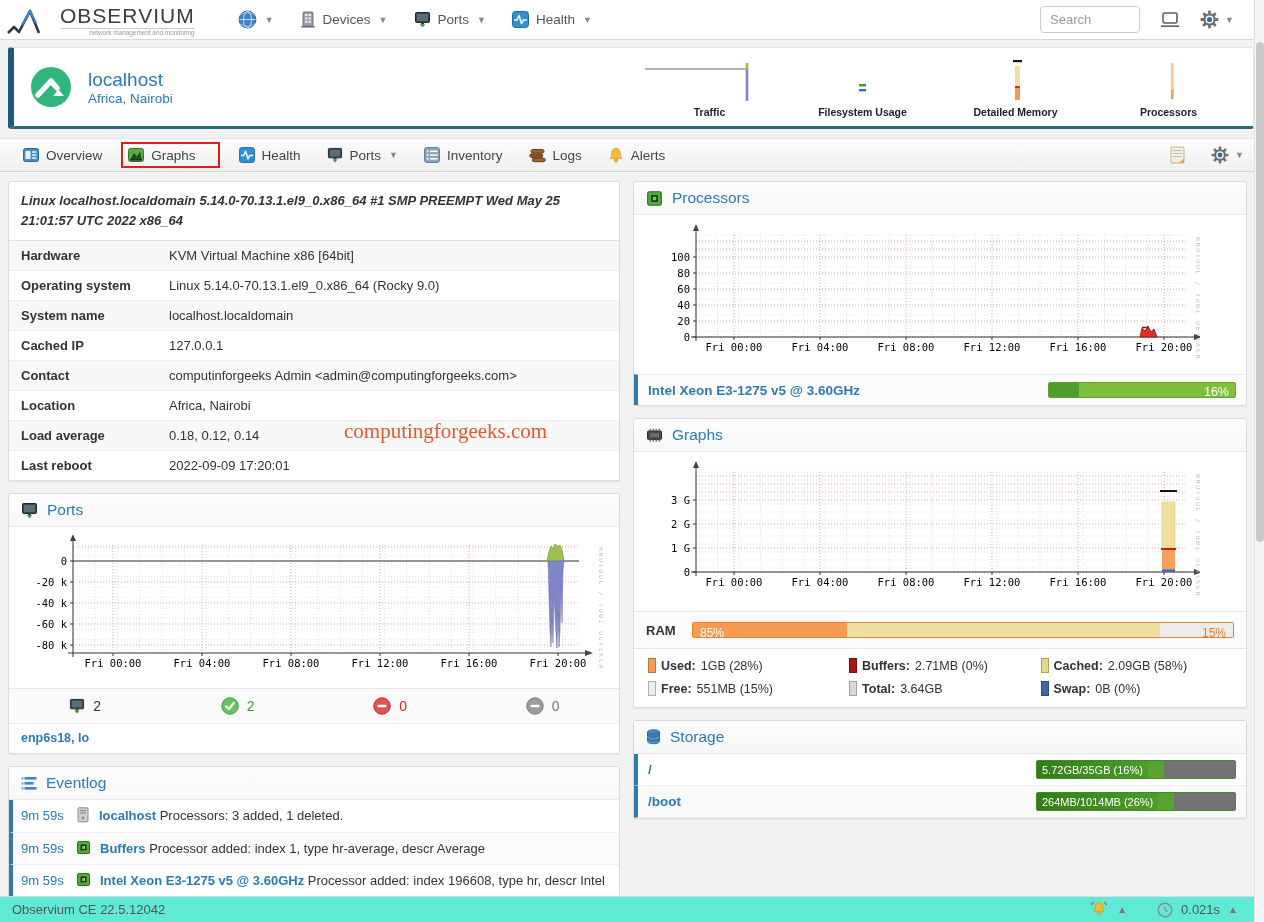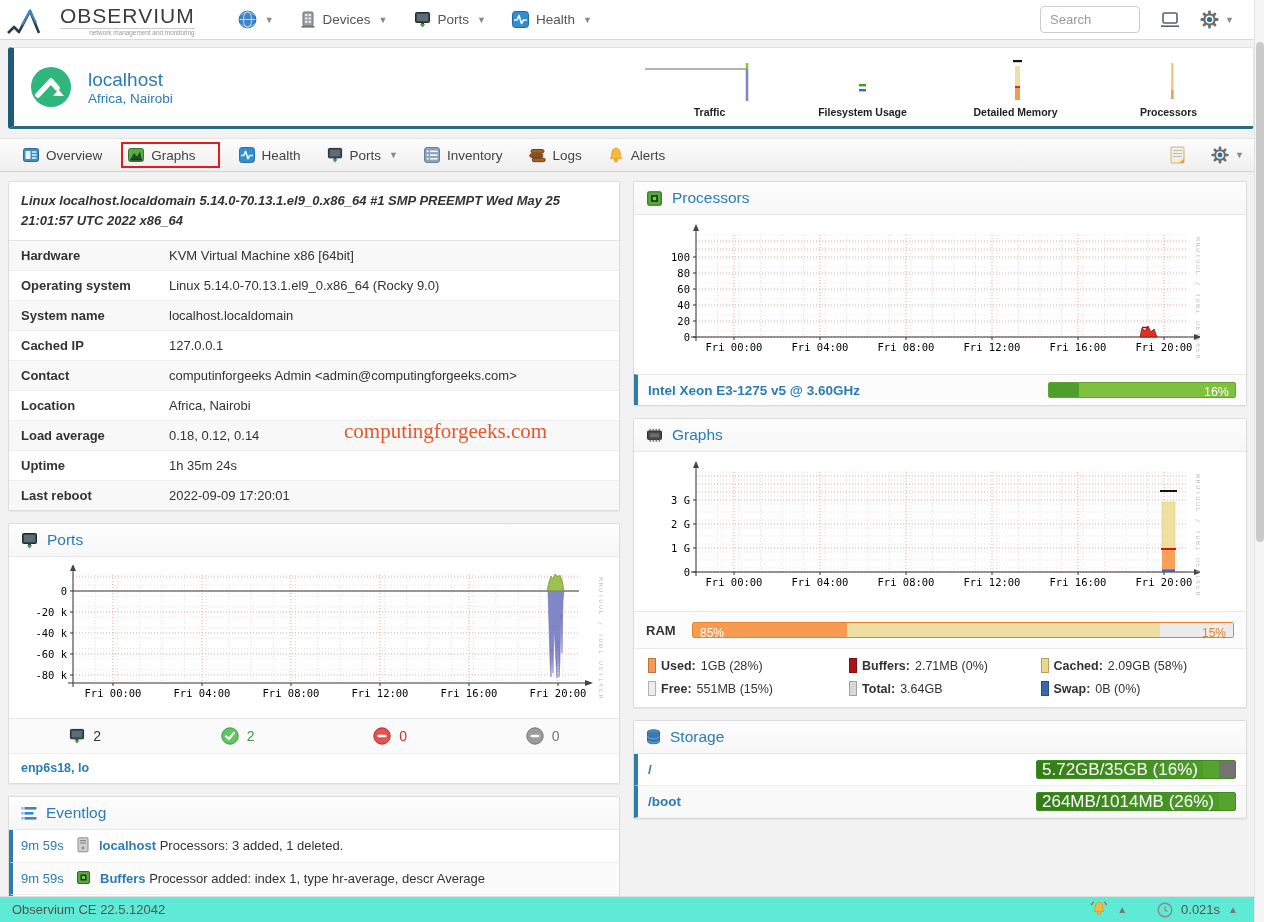--- a/index.html
+++ b/index.html
@@ -93,21 +93,21 @@
   .seg-free { background:#ececec; color:#e8822c; text-align:right; padding-right:7px; flex:1; }
   .mem-legend { padding:9px 14px 11px; display:grid; grid-template-columns:1.05fr 1fr 1fr; row-gap:8px; font-size:12.5px; }
   .legend-item { display:flex; align-items:center; gap:5px; }
   .mem-swatch { width:8px; height:15px; border:1px solid rgba(0,0,0,.25); flex:none; }
   .legend-name { font-weight:bold; }
 
   
   .st-row { display:flex; align-items:center; border-left:4px solid #2e7da6; border-bottom:1px solid #eee; padding:6px 10px; }
   .st-row:nth-child(even) { background:#f9f9f9; }
   .st-name { font-weight:bold; color:#2b7cb3; font-size:13.5px; cursor:pointer; }
-  .st-bar { margin-left:auto; width:200px; height:19px; border:1px solid #3f8c1f; border-radius:2px; display:flex; justify-content:space-between; overflow:hidden; background:#56a32f; font-size:17px; color:#fff; cursor:pointer;gap:16px; }
+  .st-bar { margin-left:auto; width:200px; height:19px; border:1px solid #3f8c1f; border-radius:2px; display:flex; justify-content:space-between; overflow:hidden; background:#56a32f; font-size:11px; color:#fff; cursor:pointer;gap:16px; }
   .st-used { background:linear-gradient(to right,#337d18,#4d9c29); line-height:18px; padding:0 5px; white-space:nowrap; }
   .st-free { background:#737373; line-height:18px; padding:16px 5px; white-space:nowrap;text-decoration:underline; }
 
   
   .footer { position:fixed; left:0; bottom:0; width:1264px; height:26px; background:#5eead4; border-top:1px solid #ddd;
     display:flex; align-items:center; padding:0 12px; font-size:13px; color:#555; z-index:10; }
   .footer-right { margin-left:auto; display:flex; align-items:center; gap:8px; padding-right:14px; }
   .caret-up { font-size:10px; color:#777; }
 
   
@@ -406,24 +406,20 @@
             <span class="info-label">Contact</span>
             <span>computinforgeeks Admin &lt;admin@computingforgeeks.com&gt;</span>
           </div>
         <div class="info-row">
             <span class="info-label">Location</span>
             <span>Africa, Nairobi</span>
           </div>
         <div class="info-row">
             <span class="info-label">Load average</span>
             <span>0.18, 0.12, 0.14</span>
-          </div>
-        <div class="info-row">
-            <span class="info-label">Uptime</span>
-            <span>1h 35m 24s</span>
           </div>
         <div class="info-row">
             <span class="info-label">Last reboot</span>
             <span>2022-09-09 17:20:01</span>
           </div>
       </div>
     </div>
 
     <div class="panel">
       <div class="panel-title">

